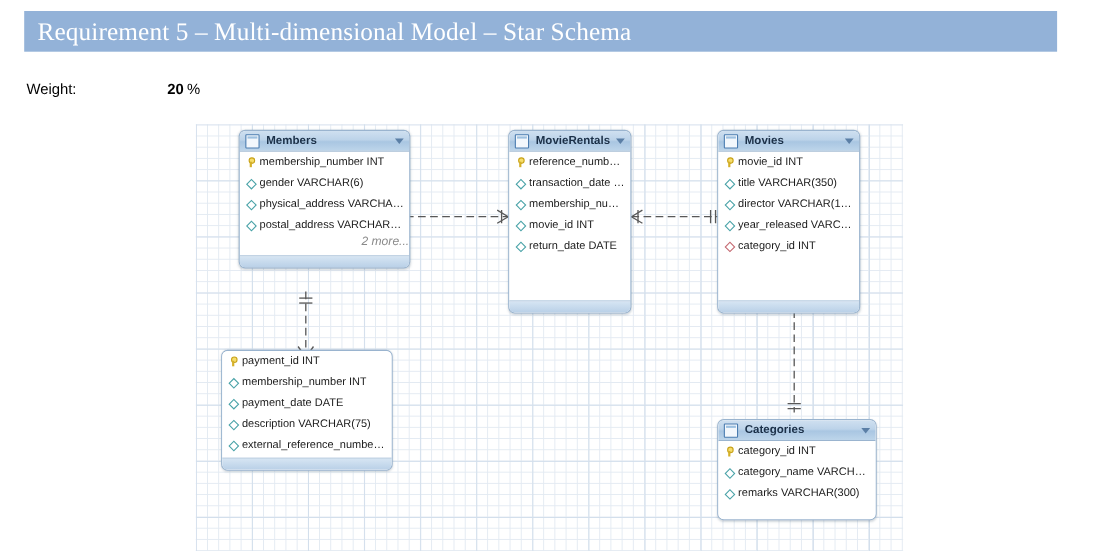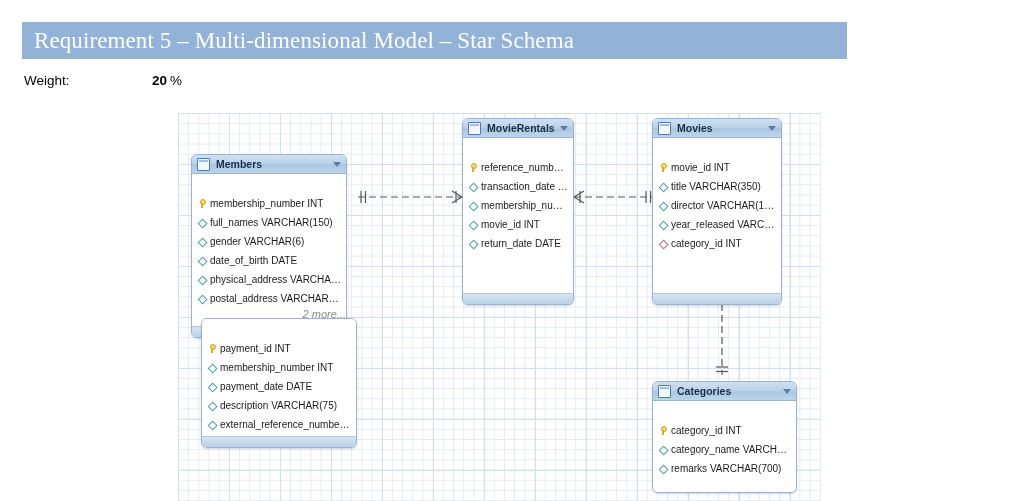--- a/index.html
+++ b/index.html
@@ -14,26 +14,25 @@
     overflow: hidden;
     font-family: "Liberation Sans", sans-serif;
     -webkit-font-smoothing: antialiased;
   }
 
   
   #banner {
     position: absolute;
     left: 22px;
     top: 10px;
-    width: 825px;
+    width: 939px;
     height: 37px;
     background: #93b2d8;
     display: flex;
     align-items: center;
-    margin-top: 12px;
   }
   #banner-title {
     color: #ffffff;
     font-family: "Liberation Serif", serif;
     font-size: 23px;
     font-weight: 400;
     letter-spacing: 0.1px;
     padding-left: 12px;
     white-space: nowrap;
   }
@@ -143,21 +142,21 @@
   }
   .entity-chevron {
     flex: 0 0 auto;
     width: 0; height: 0;
     border-left: 4px solid transparent;
     border-right: 4px solid transparent;
     border-top: 5px solid #5b7fa6;
     margin-left: 4px;
   }
   .entity-body {
-    padding: 20px 0 2px 0;
+    padding: 0 0 2px 0;
     background: #ffffff;
   }
   .field {
     display: flex;
     align-items: center;
     height: 19px;
     padding: 0 4px 0 6px;
     white-space: nowrap;
     color: #1a1a1a;
     font-size: 10px;
@@ -279,42 +278,34 @@
         <line x1="544" y1="158" x2="537" y2="148"></line>
         <line x1="544" y1="158" x2="551" y2="148"></line>
         <line x1="537" y1="162" x2="551" y2="162"></line>
 
         <line x1="538" y1="254" x2="550" y2="254"></line>
         <line x1="538" y1="258.5" x2="550" y2="258.5"></line>
       </g>
     </g>
   </svg>
 
-  <div class="entity" id="ent-members" style="left:13px; top:5px; width:156px;margin-top:36px;">
+  <div class="entity" id="ent-members" style="left:39px; top:5px; width:156px;">
     <div class="entity-header">
       <span class="entity-icon"></span>
       <span class="entity-title">Members</span>
       <span class="entity-chevron"></span>
     </div>
     <div class="entity-body">
       <div class="field">
         <span class="mark pk"></span>
         <span class="field-text">membership_number INT</span>
       </div>
       <div class="field">
         <span class="mark col"></span>
-        <span class="field-text">full_names VARCHAR(150)</span>
-      </div>
-      <div class="field">
-        <span class="mark col"></span>
         <span class="field-text">gender VARCHAR(6)</span>
-      </div>
-      <div class="field">
-        <span class="mark col"></span>
-        <span class="field-text">date_of_birth DATE</span>
       </div>
       <div class="field">
         <span class="mark col"></span>
         <span class="field-text">physical_address VARCHAR(255)</span>
       </div>
       <div class="field">
         <span class="mark col"></span>
         <span class="field-text">postal_address VARCHAR(255)</span>
       </div>
       <div class="entity-more">2 more...</div>
@@ -420,18 +411,18 @@
       <div class="field">
         <span class="mark pk"></span>
         <span class="field-text">category_id INT</span>
       </div>
       <div class="field">
         <span class="mark col"></span>
         <span class="field-text">category_name VARCHAR(150)</span>
       </div>
       <div class="field">
         <span class="mark col"></span>
-        <span class="field-text">remarks VARCHAR(700)</span>
+        <span class="field-text">remarks VARCHAR(300)</span>
       </div>
     </div>
   </div>
 
 </div>
 
 </body></html>

